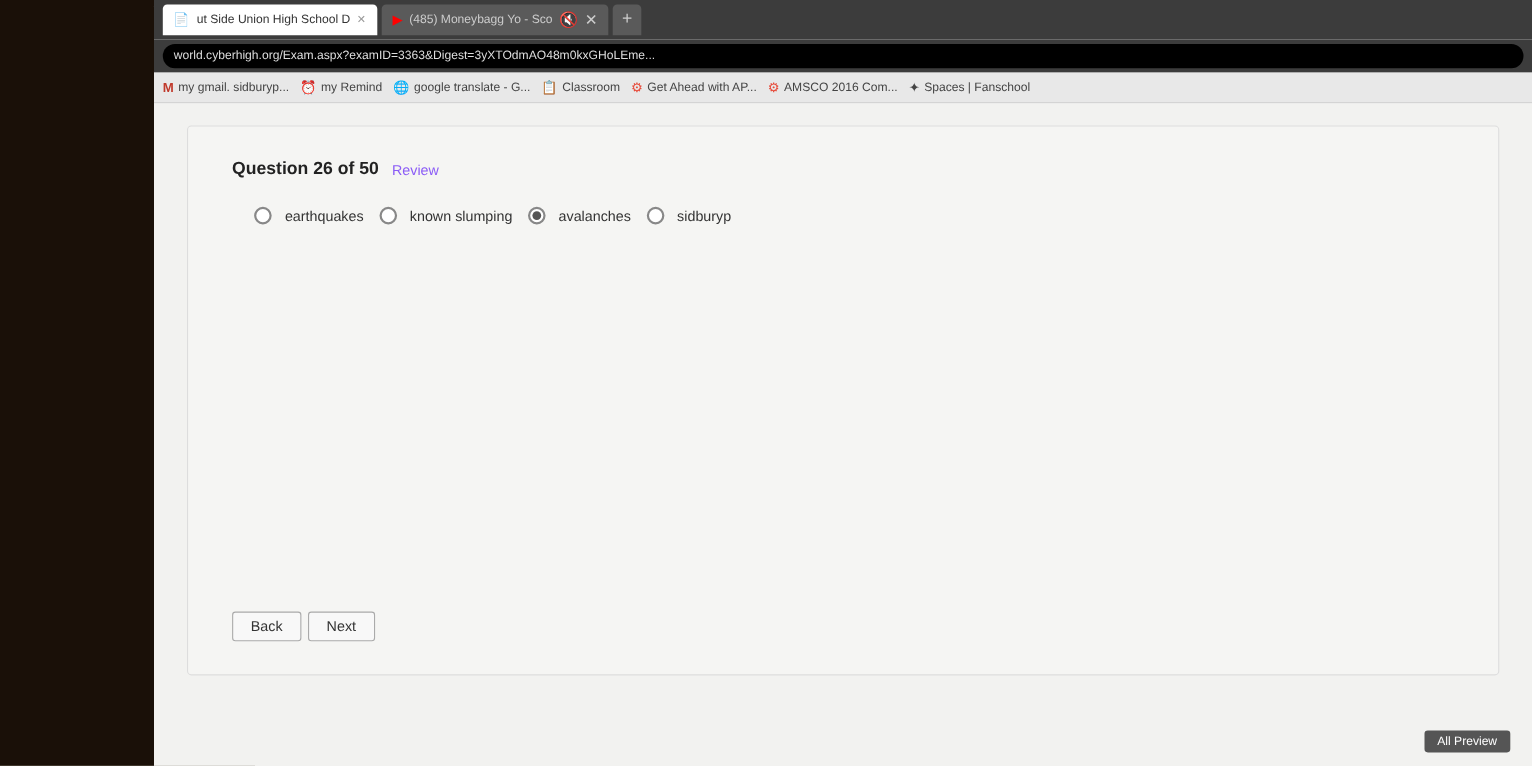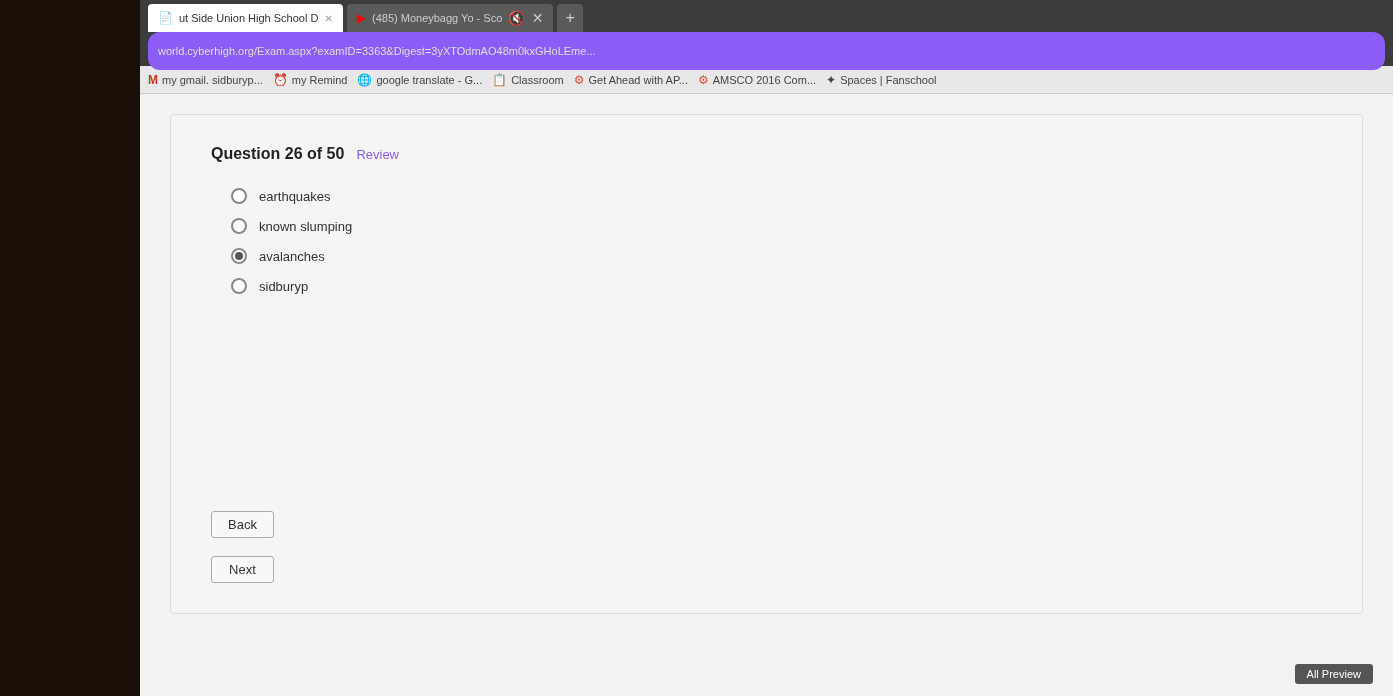--- a/index.html
+++ b/index.html
@@ -69,27 +69,27 @@
     .address-bar-row {
       background: #3c3c3c;
       height: 30px;
       display: flex;
       align-items: center;
       padding: 0 8px;
       gap: 6px;
     }
 
     .address-bar {
-      background: #8b5cf6;
+      background: #000000;
       border-radius: 12px;
       color: #ddd;
       font-size: 11px;
       padding: 2px 10px;
       flex: 1;
-      height: 38px;
+      height: 22px;
       display: flex;
       align-items: center;
     }
 
     
     .bookmarks-bar {
       background: #e8e8e8;
       height: 28px;
       display: flex;
       align-items: center;
@@ -154,21 +154,21 @@
     .question-text {
       font-size: 13px;
       color: #333;
       margin-bottom: 25px;
       line-height: 1.5;
       max-width: 780px;
     }
 
     .answer-options {
       display: flex;
-      flex-direction: column;
+      flex-direction: row;
       gap: 14px;
       margin-left: 20px;
     }
 
     .answer-option {
       display: flex;
       align-items: center;
       gap: 12px;
       cursor: pointer;
     }
@@ -199,22 +199,21 @@
       font-size: 13px;
       color: #333;
     }
 
     
     .nav-buttons {
       position: absolute;
       bottom: 30px;
       left: 40px;
       display: flex;
-      gap: 18px;
-      flex-direction: column;
+      gap: 6px;
     }
 
     .nav-btn {
       background: #f8f8f8;
       border: 1px solid #aaa;
       padding: 5px 16px;
       font-size: 13px;
       color: #333;
       cursor: pointer;
       border-radius: 3px;

